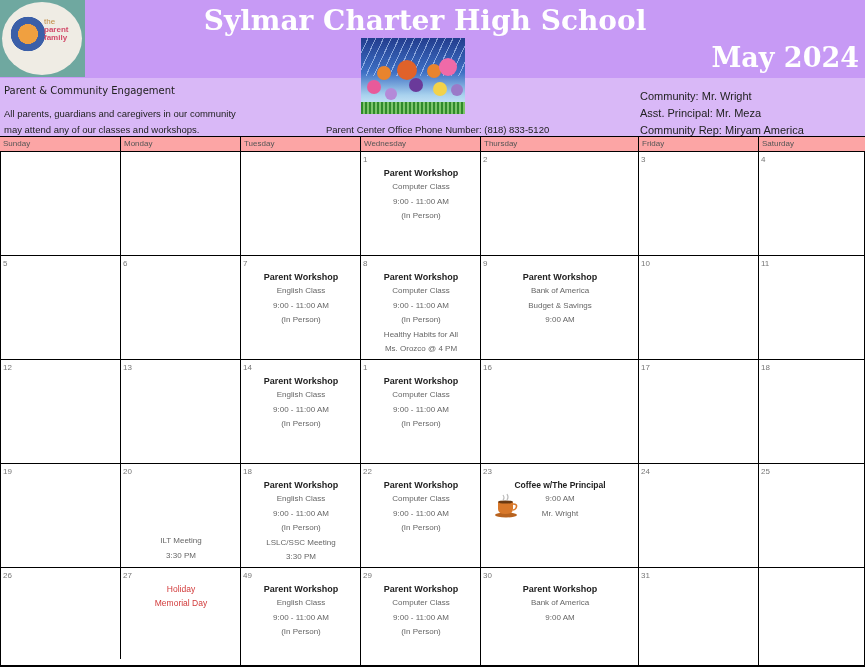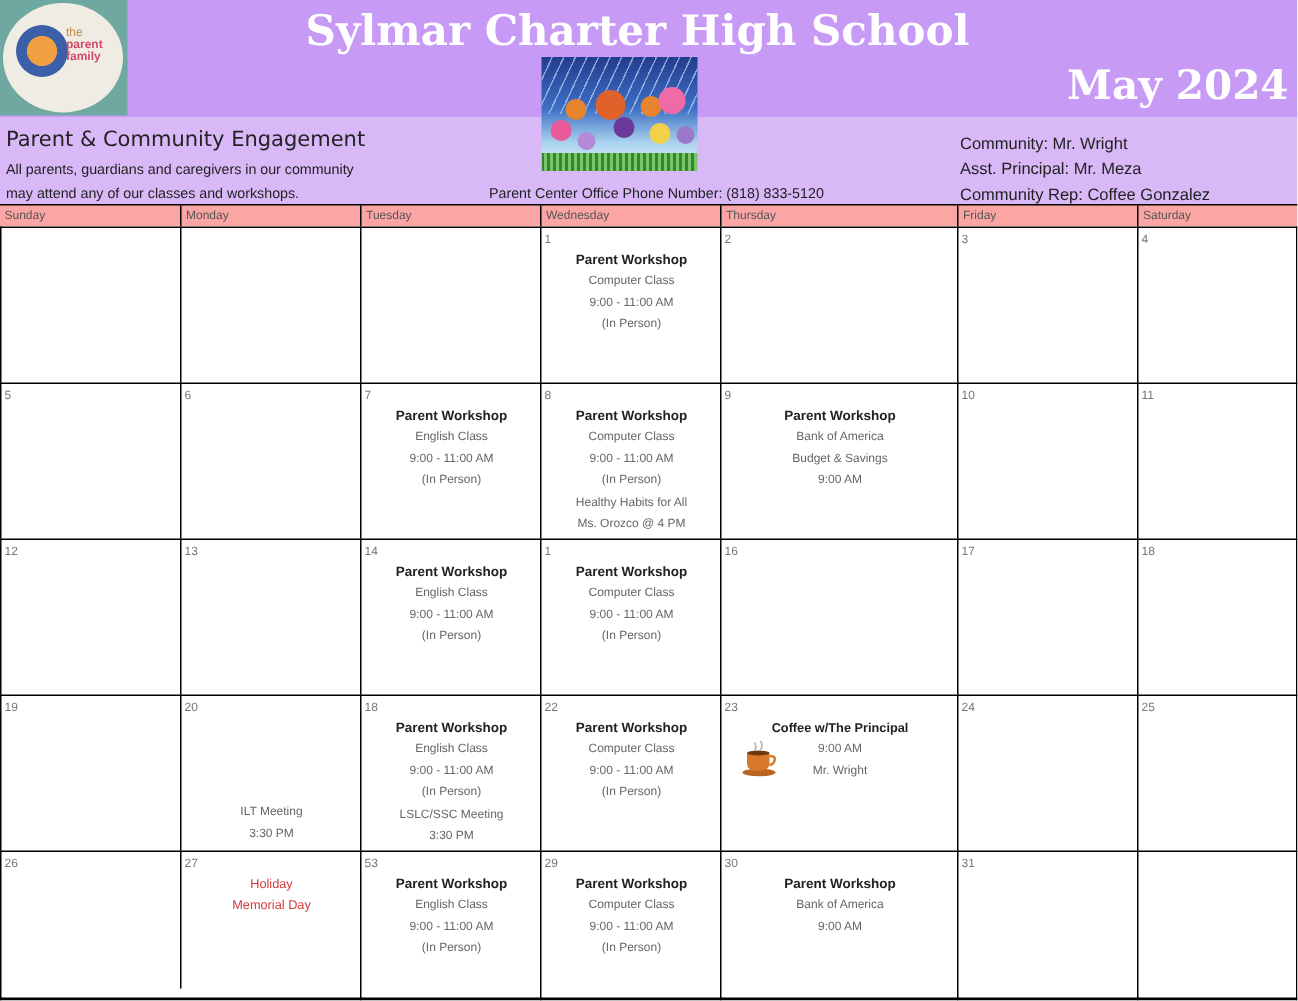--- a/index.html
+++ b/index.html
@@ -23,21 +23,21 @@
   .month { position: absolute; right: 6px; top: 42px; font-family: "DejaVu Serif", serif; font-weight: bold; font-size: 27px; color: #ffffff; }
 
   .flowers { position: absolute; left: 361px; top: 38px; width: 104px; height: 76px; overflow: hidden;
     background: linear-gradient(180deg, #233d8e 0%, #3d6fc4 45%, #a8d2ee 75%, #e8f4fa 100%); }
   .rain { position: absolute; left: 0; top: 0; width: 100%; height: 50%;
     background: repeating-linear-gradient(115deg, transparent 0 6px, rgba(200,220,255,0.6) 6px 7px); }
   .flower { position: absolute; border-radius: 50%; }
   .grass { position: absolute; left: 0; bottom: 0; width: 100%; height: 12px;
     background: repeating-linear-gradient(90deg, #2f8a2a 0 2px, #7cc46a 2px 4px); }
 
-  .engage-title { position: absolute; left: 4px; top: 85px; font-family: "DejaVu Sans", sans-serif; font-size: 14px; color: #222; }
+  .engage-title { position: absolute; left: 4px; top: 85px; font-family: "DejaVu Sans", sans-serif; font-size: 10px; color: #222; }
   .engage-line1 { position: absolute; left: 4px; top: 108px; font-size: 9.5px; color: #222; }
   .engage-line2 { position: absolute; left: 4px; top: 124px; font-size: 9.5px; color: #222; }
   .phone { position: absolute; left: 326px; top: 124px; font-size: 9.5px; color: #222; }
   .staff { position: absolute; left: 640px; top: 88px; font-size: 11px; color: #222; line-height: 17px; }
 
   .cal { position: absolute; left: 0; top: 136px; width: 865px; }
   .cal-head { position: absolute; left: 0; top: 0; width: 865px; height: 15px; background: #fca5a5; border-top: 1px solid #000; }
   .cal-head div { position: absolute; top: 0; height: 14px; font-size: 8px; color: #555; padding: 2px 0 0 3px; border-left: 1px solid #000; }
   .cal-head div:first-child { border-left: none; }
 
@@ -88,21 +88,21 @@
 </div>
 
 <div class="engage-title">Parent &amp; Community Engagement</div>
 <div class="engage-line1">All parents, guardians and caregivers in our community</div>
 <div class="engage-line2">may attend any of our classes and workshops.</div>
 <div class="phone">Parent Center Office Phone Number: (818) 833-5120</div>
 
 <div class="staff">
   <div>Community: Mr. Wright</div>
   <div>Asst. Principal: Mr. Meza</div>
-  <div>Community Rep: Coffee Gonzalez</div>
+  <div>Community Rep: Miryam America</div>
 </div>
 
 <div class="cal">
   <div class="cal-head">
     <div style="left:0;width:121px;">Sunday</div>
     <div style="left:120px;width:121px;">Monday</div>
     <div style="left:240px;width:121px;">Tuesday</div>
     <div style="left:360px;width:121px;">Wednesday</div>
     <div style="left:480px;width:159px;">Thursday</div>
     <div style="left:638px;width:121px;">Friday</div>
@@ -258,21 +258,21 @@
         <div class="daynum">26</div>
       </div>
       <div class="cell c1" style="left: 120px; top: 416px; width: 121px; height: 92px;">
         <div class="daynum">27</div>
         <div class="events">
           <div class="ev-red">Holiday</div>
           <div class="ev-red">Memorial Day</div>
         </div>
       </div>
       <div class="cell c2" style="left: 240px; top: 416px; width: 121px; height: 100px;">
-        <div class="daynum">53</div>
+        <div class="daynum">49</div>
         <div class="events">
           <div class="ev-title">Parent Workshop</div>
           <div class="ev-line">English Class</div>
           <div class="ev-line">9:00 - 11:00 AM</div>
           <div class="ev-line">(In Person)</div>
         </div>
       </div>
       <div class="cell c3" style="left: 360px; top: 416px; width: 121px; height: 100px;">
         <div class="daynum">29</div>
         <div class="events">

